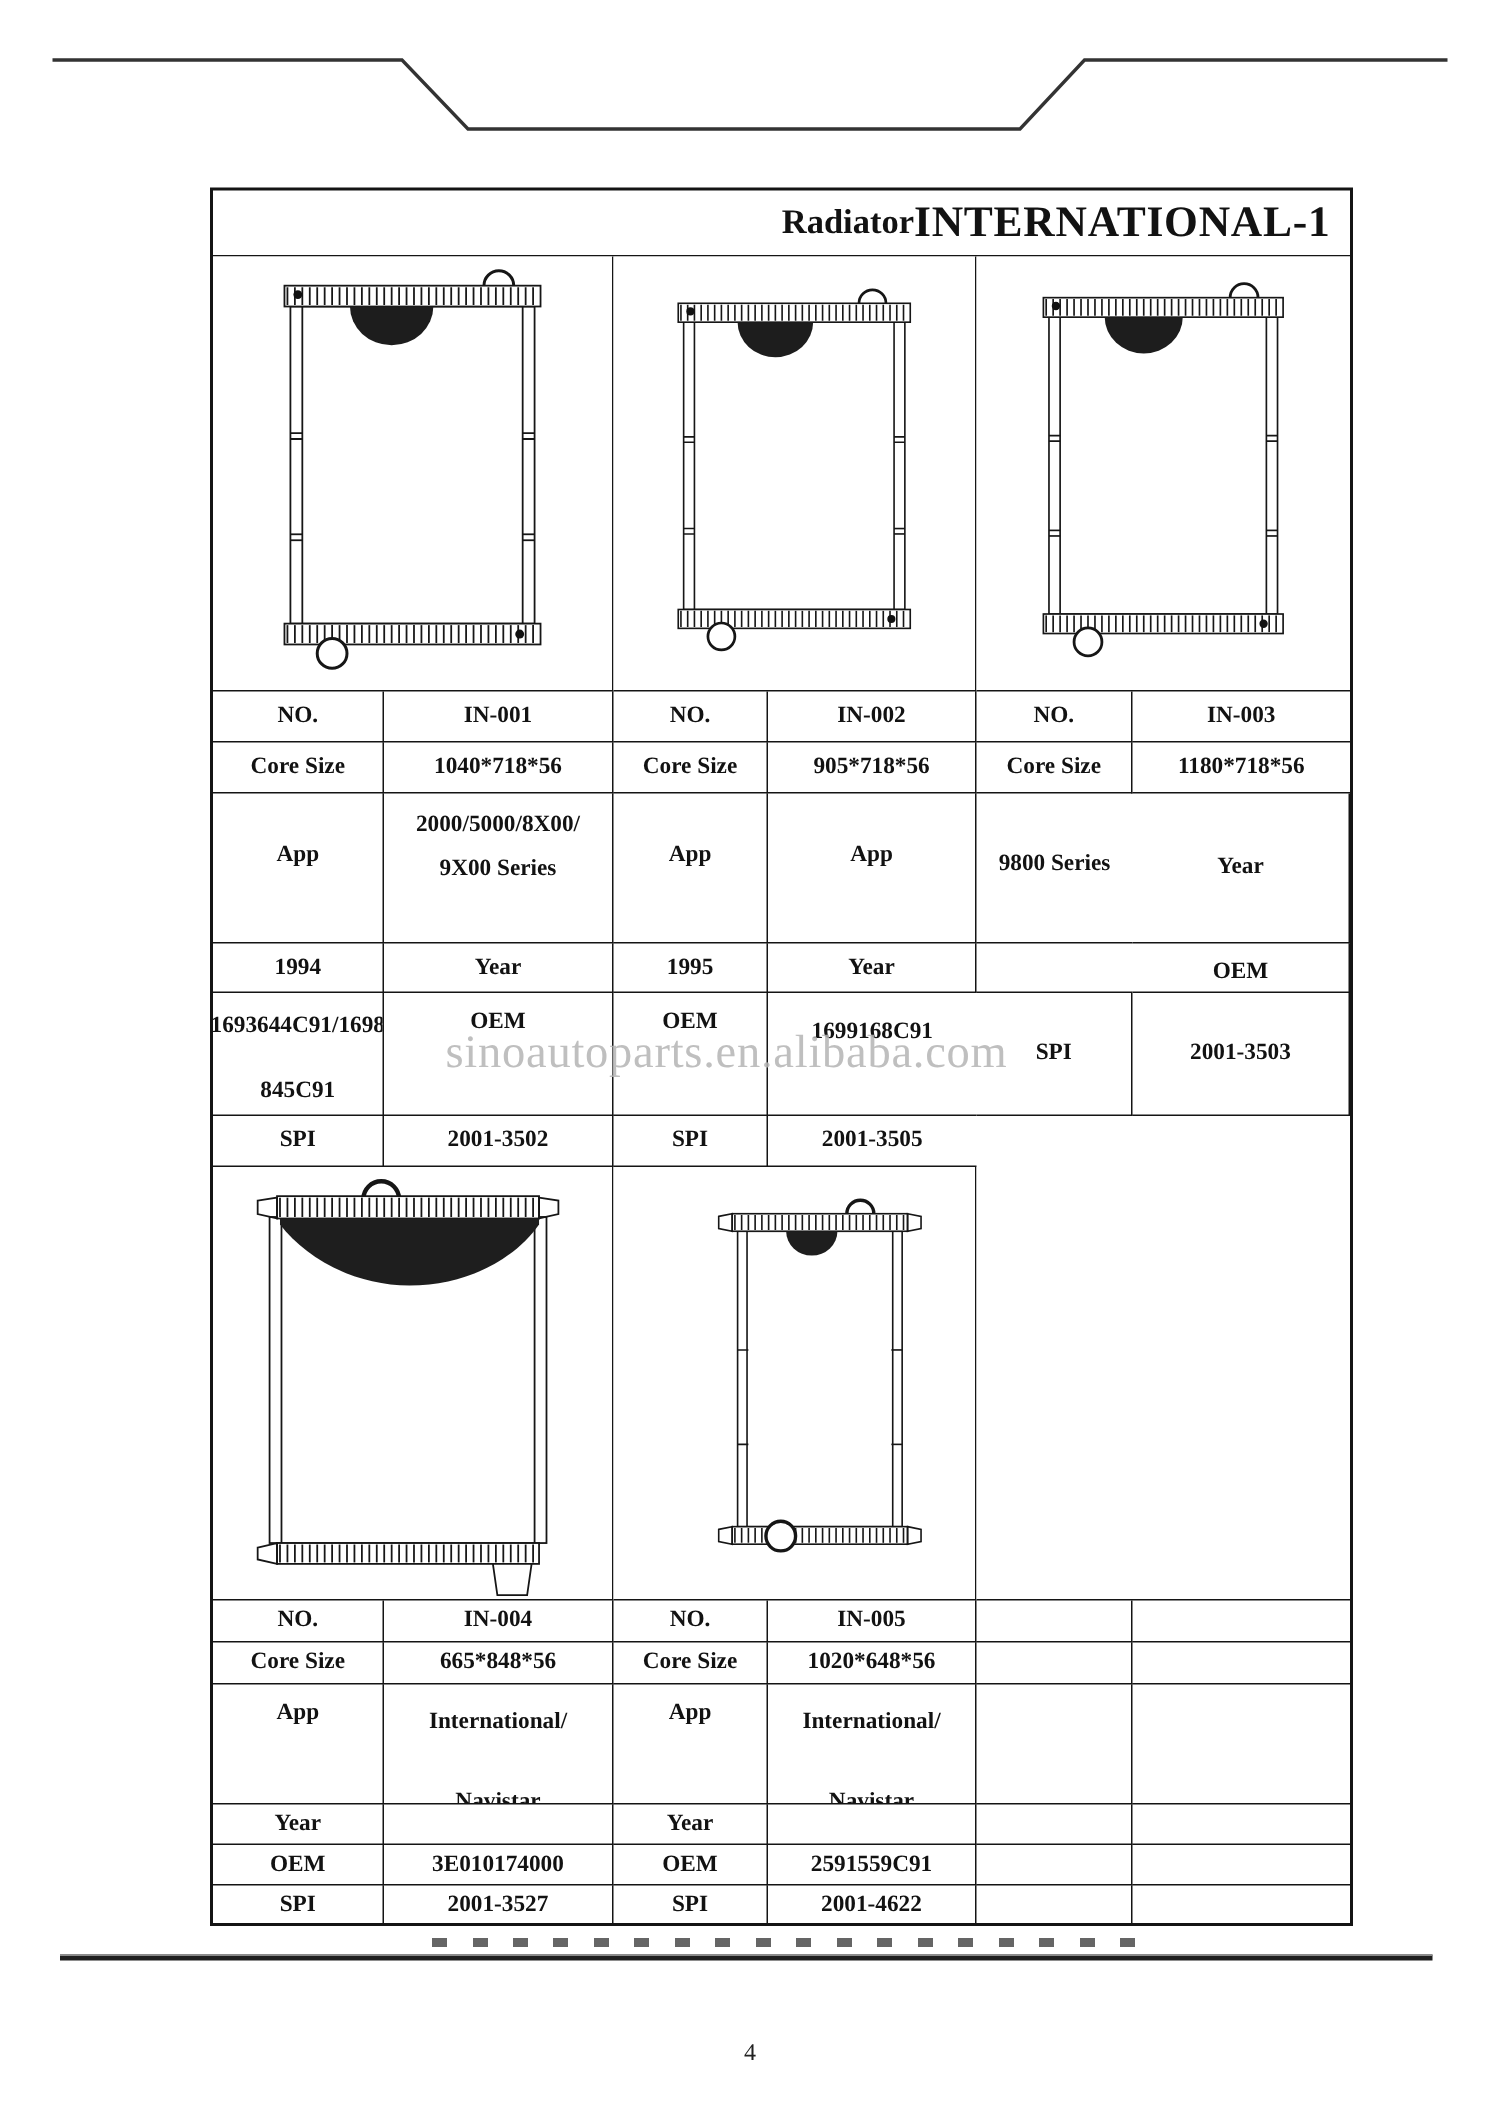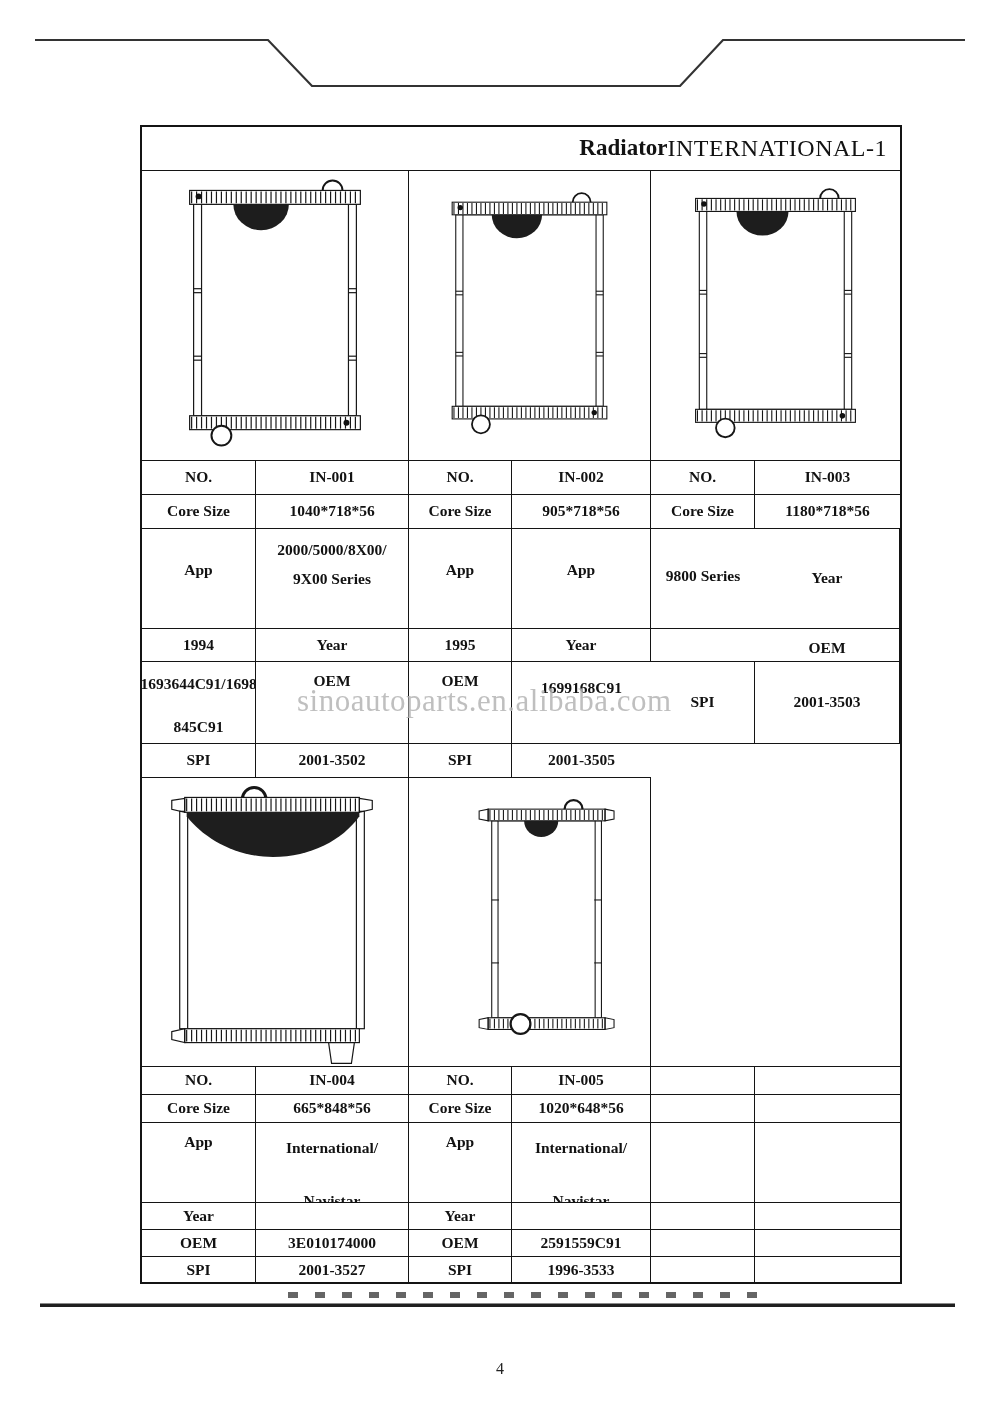--- a/index.html
+++ b/index.html
@@ -4,21 +4,21 @@
 <style>
   html,body{margin:0;padding:0;background:#fff;}
   .page{position:relative;width:1000px;height:1415px;background:#fff;overflow:hidden;
         font-family:"Liberation Serif", serif;color:#121212;}
   .top-deco{position:absolute;left:0;top:0;}
   .sheet{position:absolute;left:140px;top:125px;width:762px;height:1159px;
          border:2px solid #141414;box-sizing:border-box;background:#fff;}
   .title-row{height:43.5px;border-bottom:1.5px solid #141414;display:flex;
              align-items:center;justify-content:flex-end;padding:0 13px;box-sizing:border-box;}
   .title-left{font-size:23px;font-weight:bold;}
-  .title-right{font-size:24px;font-weight:normal;letter-spacing:.5px;}
+  .title-right{font-size:29px;font-weight:bold;letter-spacing:.5px;}
   .grid{display:grid;grid-template-columns:114px 153px 103px 139px 104px 145px;}
   .g1{grid-template-rows:290px 34px 34px 100px 33px 82px 34px;}
   .g2{grid-template-rows:289px 28px 28px 80px 27px 27px 26px;}
   .c{border-right:1.5px solid #141414;border-bottom:1.5px solid #141414;
      display:flex;align-items:center;justify-content:center;text-align:center;
      font-weight:bold;font-size:15.5px;box-sizing:border-box;overflow:hidden;}
   .lastcol{border-right:none;}
   .nobot{border-bottom:none;}
   .img-cell{grid-column:span 2;padding:0;background:#fff;}
   .img-cell svg{width:100%;height:100%;display:block;}
@@ -610,21 +610,21 @@
       <div class="c">OEM</div>
       <div class="c">3E010174000</div>
       <div class="c">OEM</div>
       <div class="c">2591559C91</div>
       <div class="c"></div>
       <div class="c lastcol"></div>
 
       <div class="c nobot">SPI</div>
       <div class="c nobot">2001-3527</div>
       <div class="c nobot">SPI</div>
-      <div class="c nobot">1996-3533</div>
+      <div class="c nobot">2001-4622</div>
       <div class="c nobot"></div>
       <div class="c nobot lastcol"></div>
     </div>
   </div>
 
   <div class="watermark">sinoautoparts.en.alibaba.com</div>
   <div class="bottom-dashes"></div>
   <div class="bottom-line"></div>
   <div class="page-number">4</div>
 </div>

